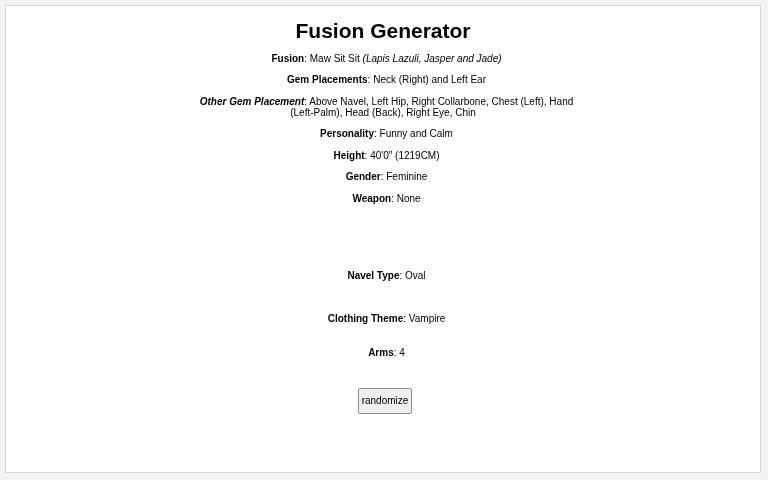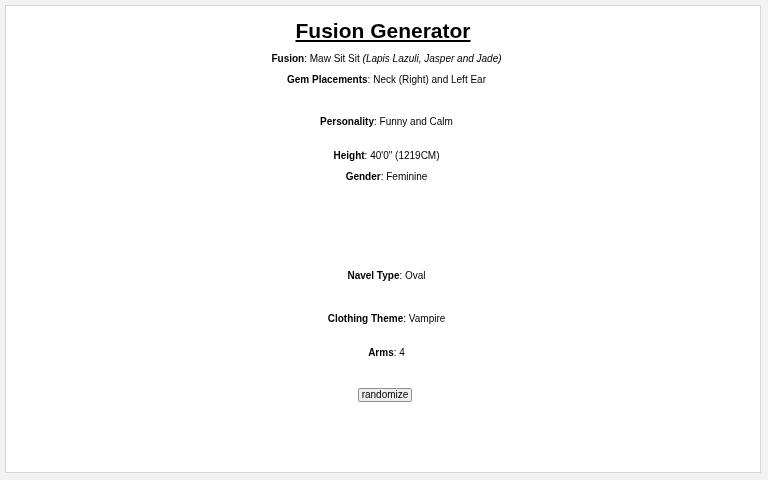--- a/index.html
+++ b/index.html
@@ -8,66 +8,72 @@
     font-family: "Liberation Sans", sans-serif; color: #000;
     position: relative; overflow: hidden;
   }
   .page {
     position: absolute; left: 5px; top: 5px; width: 756px; height: 468px;
     background: #fff; border: 1px solid #d6d6d6; box-sizing: border-box;
     text-align: center;
   }
   h1 {
     margin: 0; position: absolute; top: 12px; left: 0; right: 0;
-    font-size: 21px; font-weight: bold; line-height: 26px; text-decoration: underline;
+    font-size: 21px; font-weight: bold; line-height: 26px;
   }
   .row {
     position: absolute; left: 0; right: 0; font-size: 10px; line-height: 11px;
   }
   .row b { font-weight: bold; margin-left: 7px; }
   .row .wrap { display: inline-block; width: 390px; }
   .img-broken {
     display: inline-block; width: 10px; height: 10px; border: 1px solid #bbb;
     box-sizing: border-box; background: linear-gradient(135deg,#dde 0,#9ab 60%,#7a8 100%);
     vertical-align: top;
   }
   button {
-    position: absolute; left: 352px; top: 382px; width: 54px; height: 14px;
+    position: absolute; left: 352px; top: 382px; width: 54px; height: 26px;
     font-family: "Liberation Sans", sans-serif; font-size: 10px; line-height: 10px;
     padding: 0; background: #efefef; border: 1px solid #8f8f8f; border-radius: 2px;
     color: #000;
   }
 </style>
 </head>
 <body>
 
 <div class="page">
   <h1>Fusion Generator</h1>
 
   <div class="row" style="top:47px">
     <b>Fusion</b><span>: </span><span>Maw Sit Sit</span> <i>(Lapis Lazuli, Jasper and Jade)</i>
   </div>
 
   <div class="row" style="top:68px">
     <b>Gem Placements</b><span>: </span><span>Neck (Right) and Left Ear</span>
   </div>
 
+  <div class="row" style="top:90px">
+    <span class="wrap"><i><b>Other Gem Placement</b></i><span>: </span><span>Above Navel, Left Hip, Right Collarbone, Chest (Left), Hand (Left-Palm), Head (Back), Right Eye, Chin</span></span>
+  </div>
 
-  <div class="row" style="top:110px">
+  <div class="row" style="top:122px">
     <b>Personality</b><span>: </span><span>Funny and Calm</span>
   </div>
 
   <div class="row" style="top:144px">
     <b>Height</b><span>: </span><span>40'0" (1219CM)</span>
   </div>
 
   <div class="row" style="top:165px">
     <b>Gender</b><span>: </span><span>Feminine</span>
   </div>
 
+  <div class="row" style="top:187px">
+    <b>Weapon</b><span>: </span><span>None</span>
+  </div>
 
 
 
   <div class="row" style="top:264px">
     <b>Navel Type</b><span>: </span><span>Oval</span>
   </div>
 
 
   <div class="row" style="top:307px">
     <b>Clothing Theme</b><span>: </span><span>Vampire</span>

